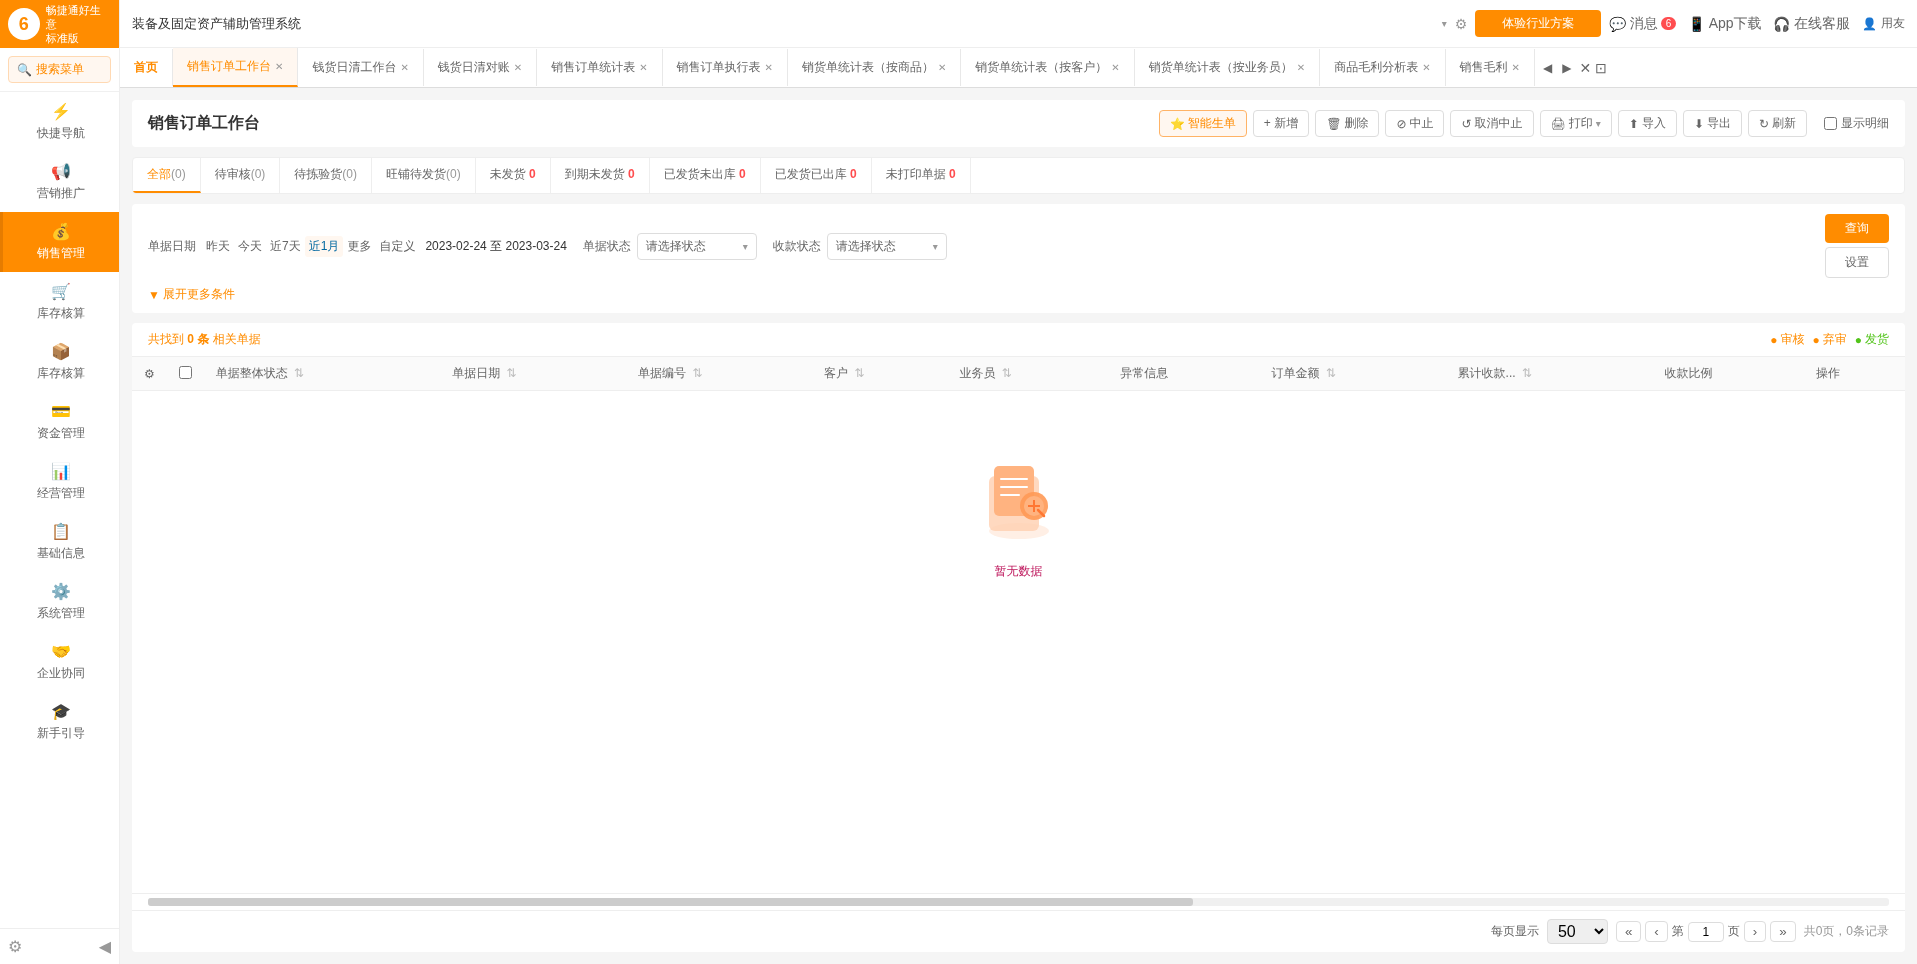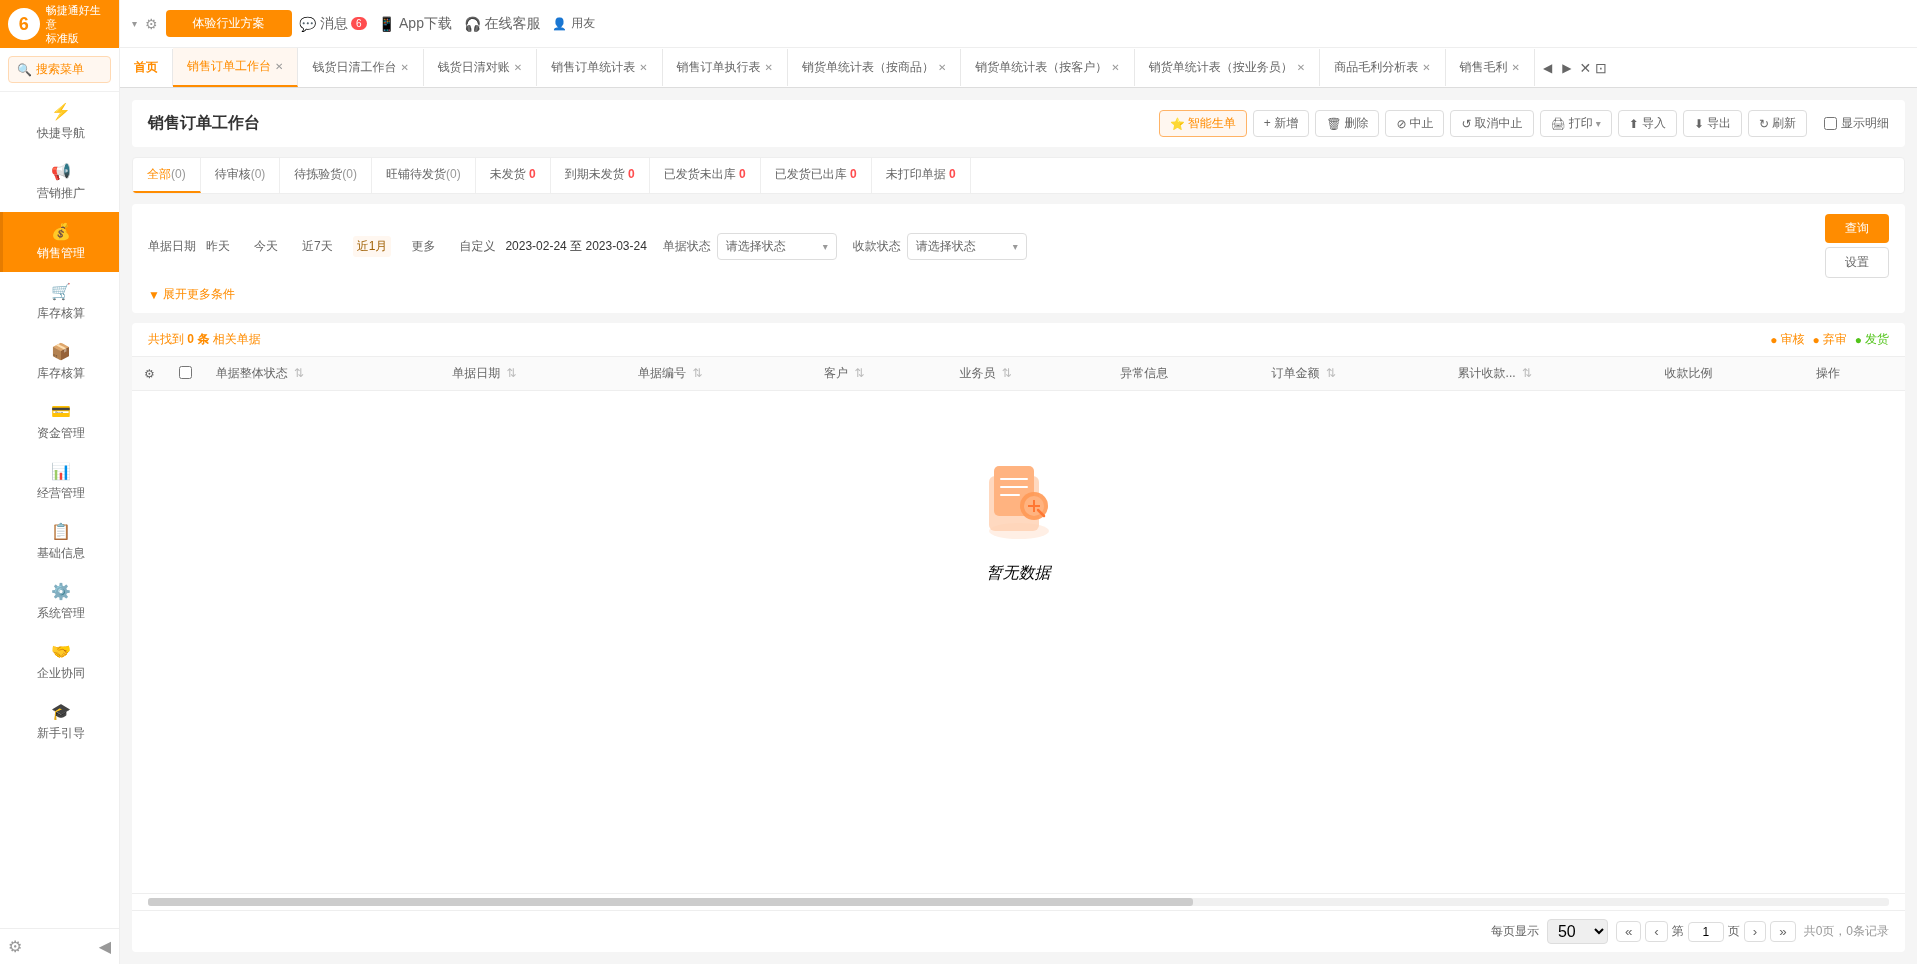--- a/index.html
+++ b/index.html
@@ -59,23 +59,23 @@
     .filter-tab { padding: 8px 14px; cursor: pointer; color: #666; font-size: 12px; border-right: 1px solid #eee; white-space: nowrap; }
     .filter-tab.active { color: #ff8c00; border-bottom: 2px solid #ff8c00; }
     .filter-tab .count { color: #999; }
     .filter-tab .count-red { color: #ff4d4f; font-weight: bold; }
 
     
     .search-bar { background: #fff; padding: 10px 16px; border-radius: 4px; display: flex; flex-direction: column; gap: 8px; }
     .search-row { display: flex; align-items: center; gap: 16px; flex-wrap: wrap; }
     .search-item { display: flex; align-items: center; gap: 6px; }
     .search-label { color: #666; white-space: nowrap; font-size: 12px; }
-    .date-shortcuts { display: flex; gap: 16px; }
+    .date-shortcuts { display: flex; gap: 0; }
     .date-shortcut { color: #666; cursor: pointer; font-size: 12px; padding: 2px 4px; }
-    .date-shortcut.active { color: #a16207; background: #fff7f0; border-radius: 3px; }
+    .date-shortcut.active { color: #0369a1; background: #fff7f0; border-radius: 3px; }
     .date-range { color: #333; font-size: 12px; }
     .search-select { border: 1px solid #ddd; border-radius: 4px; padding: 4px 8px; font-size: 12px; background: #fff; min-width: 120px; color: #666; cursor: pointer; display: flex; align-items: center; justify-content: space-between; }
     .expand-btn { color: #ff8c00; cursor: pointer; font-size: 12px; display: flex; align-items: center; gap: 3px; }
     .query-btn { background: #ff8c00; color: #fff; border: none; padding: 6px 20px; border-radius: 4px; cursor: pointer; font-size: 12px; }
     .setting-btn { background: #fff; color: #666; border: 1px solid #ddd; padding: 6px 16px; border-radius: 4px; cursor: pointer; font-size: 12px; }
 
     
     .table-area { background: #fff; border-radius: 4px; flex: 1; display: flex; flex-direction: column; }
     .table-header { display: flex; align-items: center; justify-content: space-between; padding: 8px 16px; border-bottom: 1px solid #eee; }
     .table-count { font-size: 12px; color: #666; }
@@ -88,21 +88,21 @@
     .data-table { width: 100%; border-collapse: collapse; font-size: 12px; }
     .data-table th { background: #fafafa; border-bottom: 1px solid #eee; padding: 8px 12px; text-align: left; color: #666; font-weight: normal; white-space: nowrap; }
     .data-table th .sort-icon { color: #bbb; margin-left: 3px; cursor: pointer; }
     .data-table td { padding: 8px 12px; border-bottom: 1px solid #f5f5f5; color: #333; }
     .th-checkbox { width: 32px; }
     .th-settings { width: 32px; }
 
     
     .empty-state { display: flex; flex-direction: column; align-items: center; justify-content: center; flex: 1; padding: 60px 0; }
     .empty-icon { width: 100px; height: 100px; margin-bottom: 12px; position: relative; }
-    .empty-text { color: #000000; font-size: 16px; font-style: italic; }
+    .empty-text { color: #be185d; font-size: 12px; }
 
     
     .pagination { display: flex; align-items: center; justify-content: flex-end; padding: 8px 16px; border-top: 1px solid #eee; gap: 8px; font-size: 12px; color: #666; }
     .page-size-select { border: 1px solid #ddd; border-radius: 4px; padding: 2px 6px; font-size: 16px; }
     .page-nav { display: flex; align-items: center; gap: 4px; }
     .page-btn { border: 1px solid #ddd; background: #fff; padding: 2px 8px; border-radius: 4px; cursor: pointer; color: #666; }
     .page-input { border: 1px solid #ddd; border-radius: 4px; padding: 2px 6px; width: 36px; text-align: center; font-size: 12px; }
     .page-total { color: #999; }
 
     
@@ -183,20 +183,21 @@
 
   <div class="sidebar-footer">
     <span class="sidebar-footer-btn">⚙</span>
     <span class="sidebar-footer-btn">◀</span>
   </div>
 </div>
 
 <div class="main">
 
   <div class="topbar">
+    <div class="topbar-title">装备及固定资产辅助管理系统</div>
     <span class="dropdown-arrow">▾</span>
     <span style="color:#999; cursor:pointer; font-size:14px;">⚙</span>
     <button class="topbar-btn">体验行业方案</button>
     <div class="topbar-actions">
       <div class="topbar-icon-btn">
         <span>💬</span>
         <span>消息</span>
         <span class="badge">6</span>
       </div>
       <div class="topbar-icon-btn">

